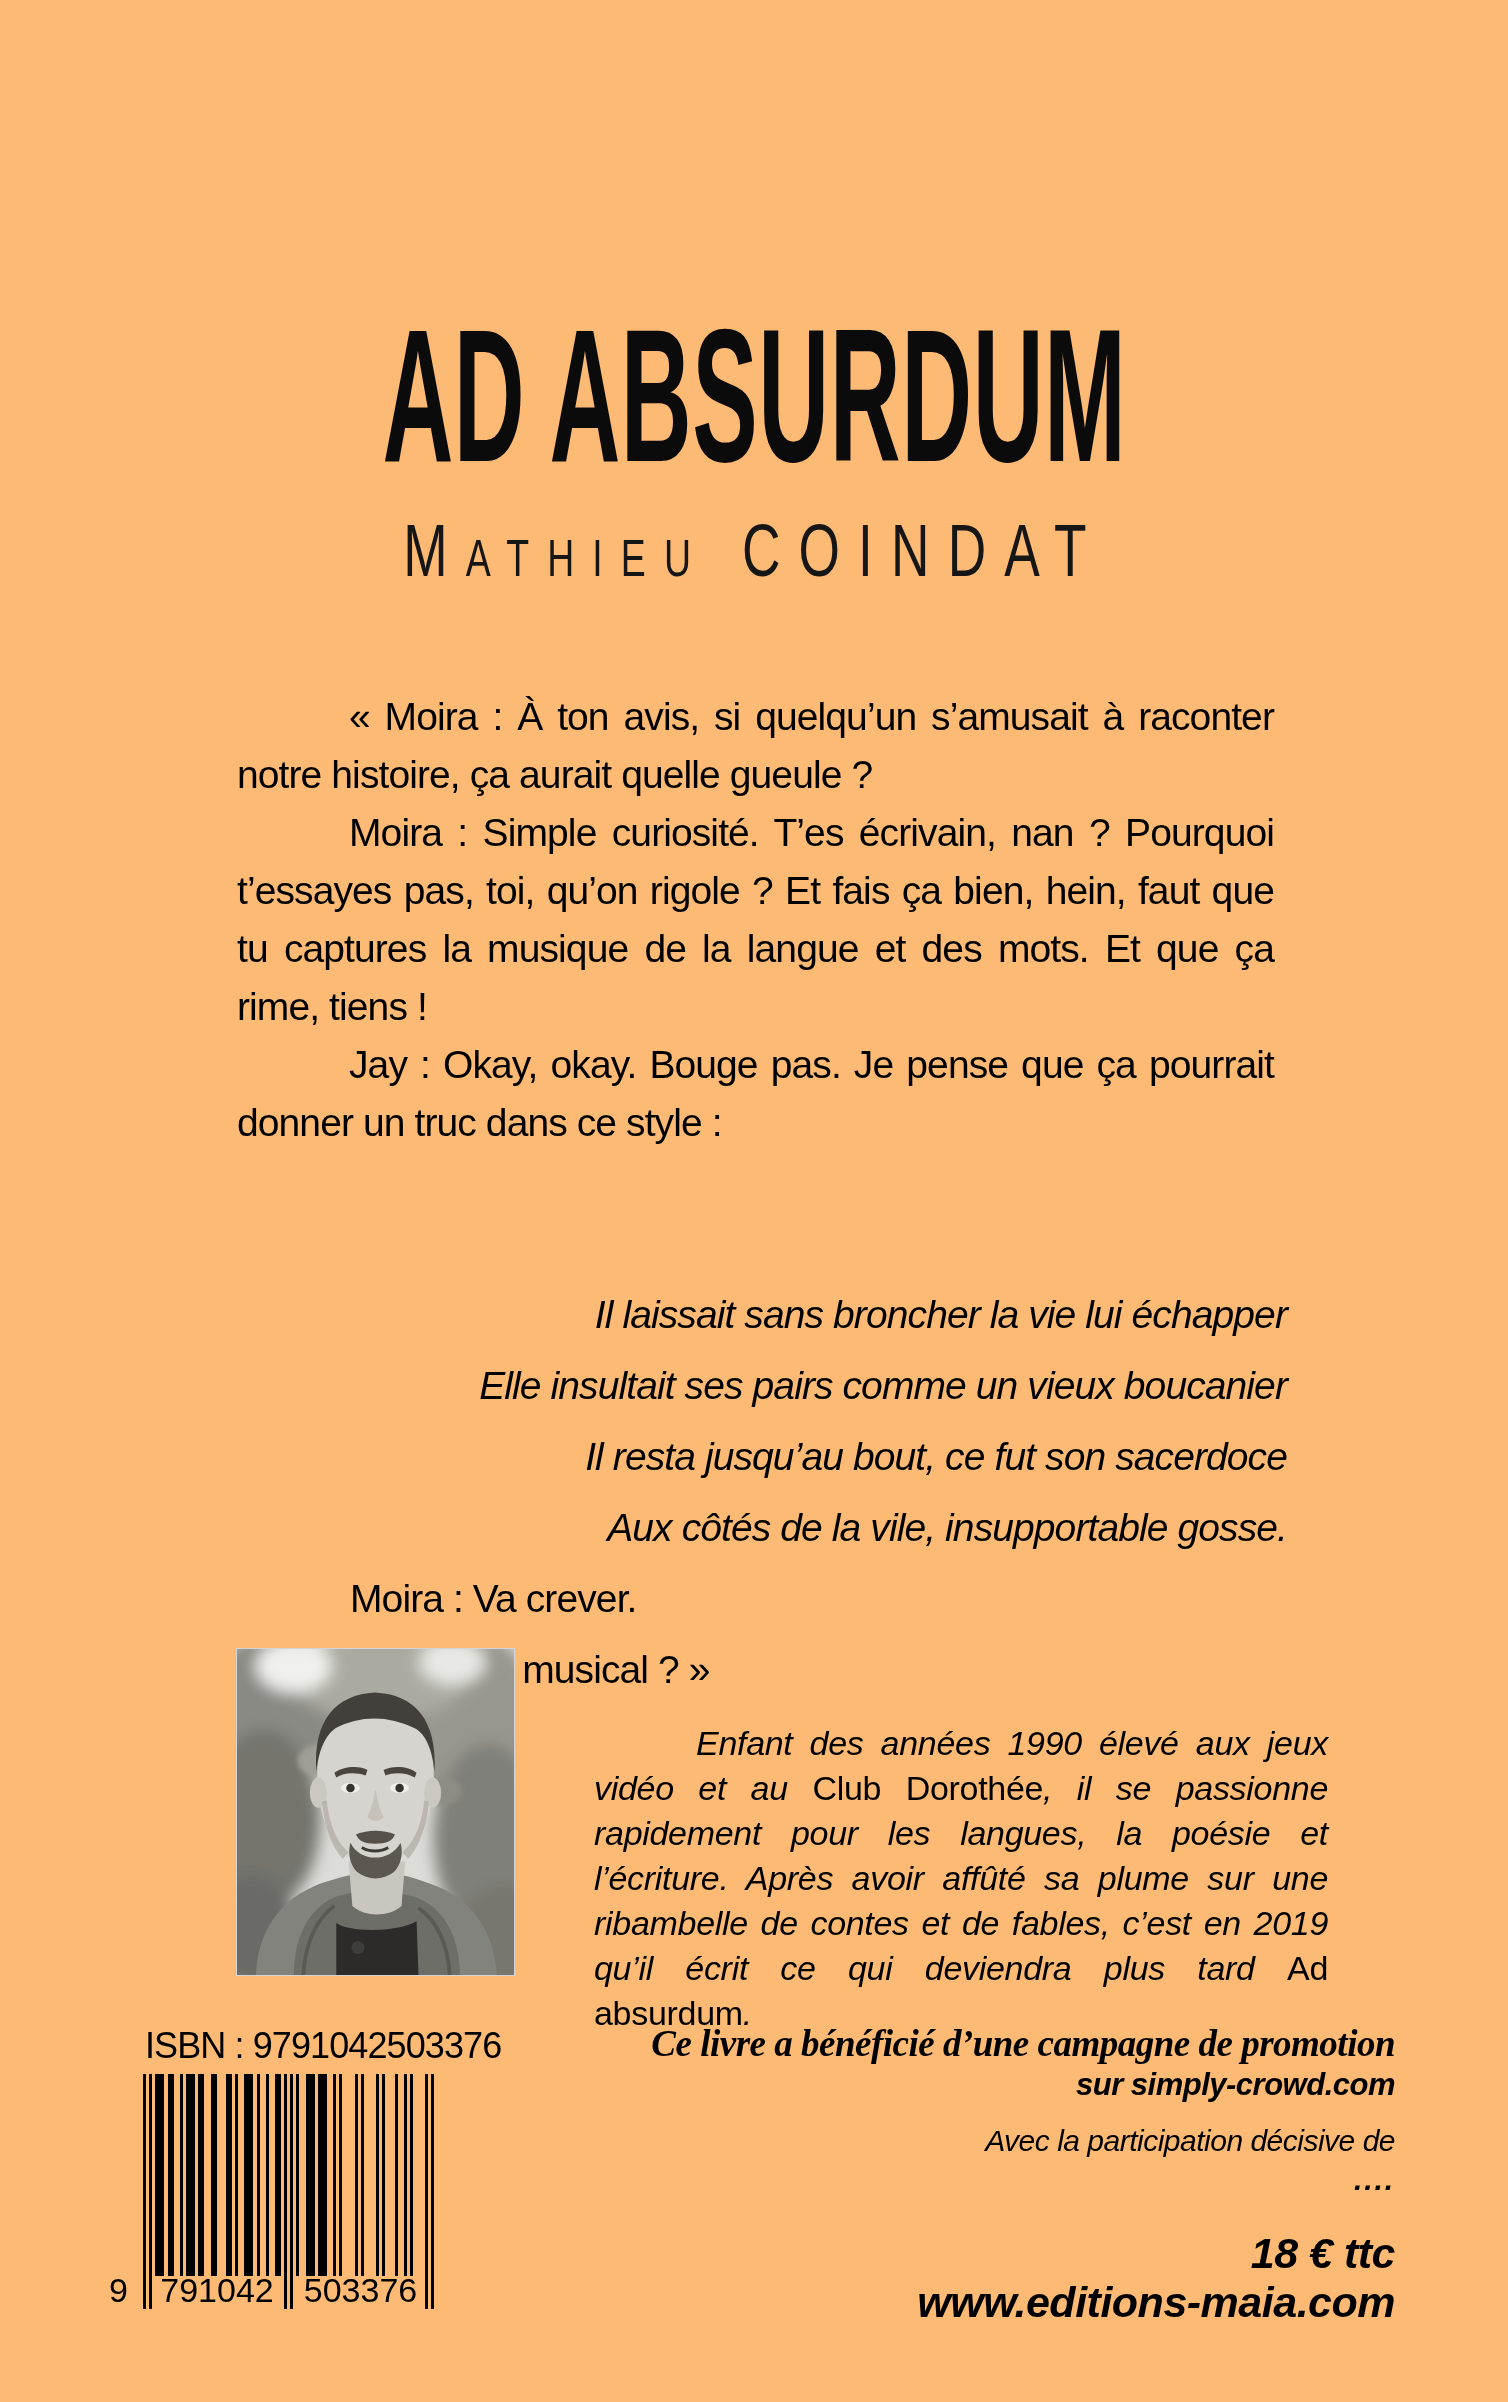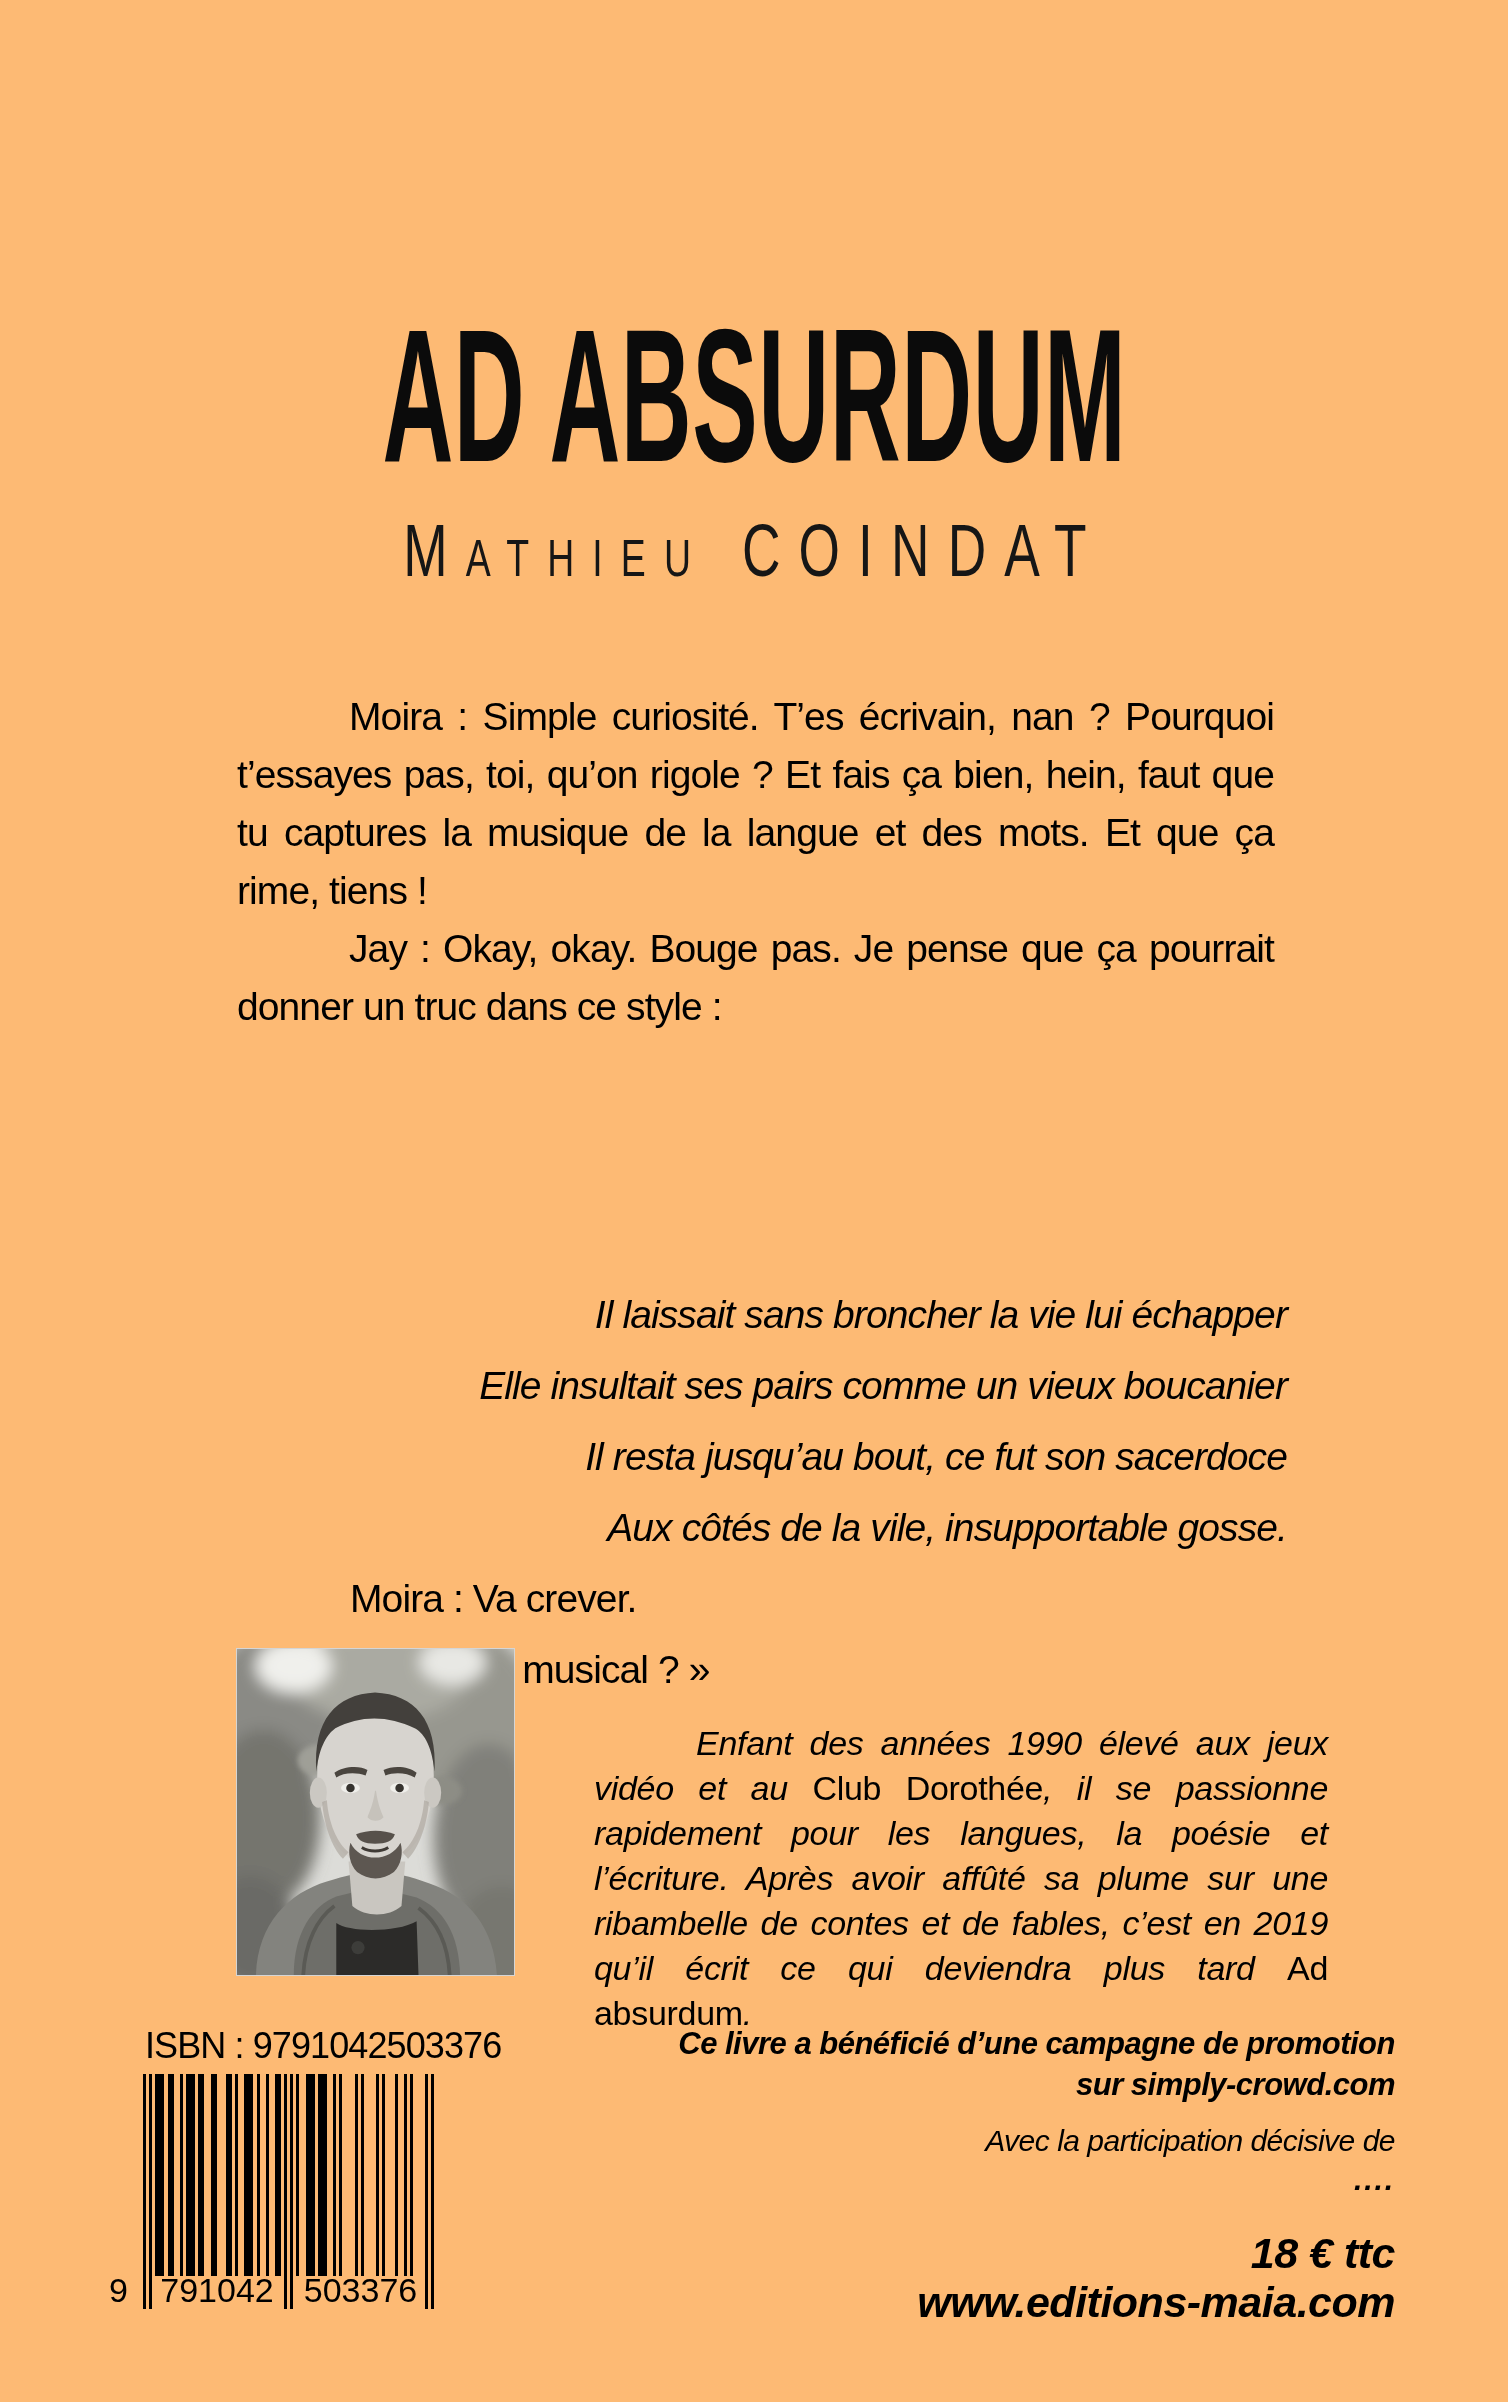--- a/index.html
+++ b/index.html
@@ -66,41 +66,42 @@
   .barcode .bar.tall{height:235px;}
   .bc-digit{
     position:absolute;top:199px;font-size:34px;line-height:34px;
     letter-spacing:0;font-family:"Liberation Sans",sans-serif;
   }
   .bc-first{left:-34px;}
   .bc-left{left:9.5px;width:129px;text-align:center;}
   .bc-right{left:153px;width:129px;text-align:center;}
   
   .br{position:absolute;right:113px;text-align:right;white-space:nowrap;letter-spacing:-0.5px;}
-  .promo1{top:2023px;font-size:31px;line-height:41px;font-weight:bold;font-style:italic;}
+  .promo1{top:2023px;font-size:37px;line-height:41px;font-weight:bold;font-style:italic;font-family:Liberation Serif, serif;}
   .promo2{top:2064px;font-size:31px;line-height:41px;font-weight:bold;font-style:italic;}
   .avec{top:2122px;font-size:30px;line-height:38px;font-style:italic;}
   .dots{top:2161px;font-size:30px;line-height:38px;font-weight:bold;font-style:italic;letter-spacing:1.9px;}
   .price{top:2230px;font-size:43px;line-height:47px;font-weight:bold;font-style:italic;}
   .site{top:2279px;font-size:43px;line-height:47px;font-weight:bold;font-style:italic;}
 </style>
 </head>
 <body>
 
 <div class="page">
 
   <div class="title-wrap">
     <span class="title">AD ABSURDUM</span>
   </div>
 
   <div class="author-wrap">
     <span class="author">Mathieu COINDAT</span>
   </div>
 
   <div class="quote">
+    <p>« Moira : À ton avis, si quelqu’un s’amusait à raconter notre histoire, ça aurait quelle gueule ?</p>
     <p>Moira : Simple curiosité. T’es écrivain, nan ? Pourquoi t’essayes pas, toi, qu’on rigole ? Et fais ça bien, hein, faut que tu captures la musique de la langue et des mots. Et que ça rime, tiens !</p>
     <p>Jay : Okay, okay. Bouge pas. Je pense que ça pourrait donner un truc dans ce style :</p>
   </div>
 
   <div class="verse-block">
     <div class="verse">Il laissait sans broncher la vie lui échapper</div>
     <div class="verse">Elle insultait ses pairs comme un vieux boucanier</div>
     <div class="verse">Il resta jusqu’au bout, ce fut son sacerdoce</div>
     <div class="verse">Aux côtés de la vile, insupportable gosse.</div>
     <div class="closing">Moira : Va crever.</div>

